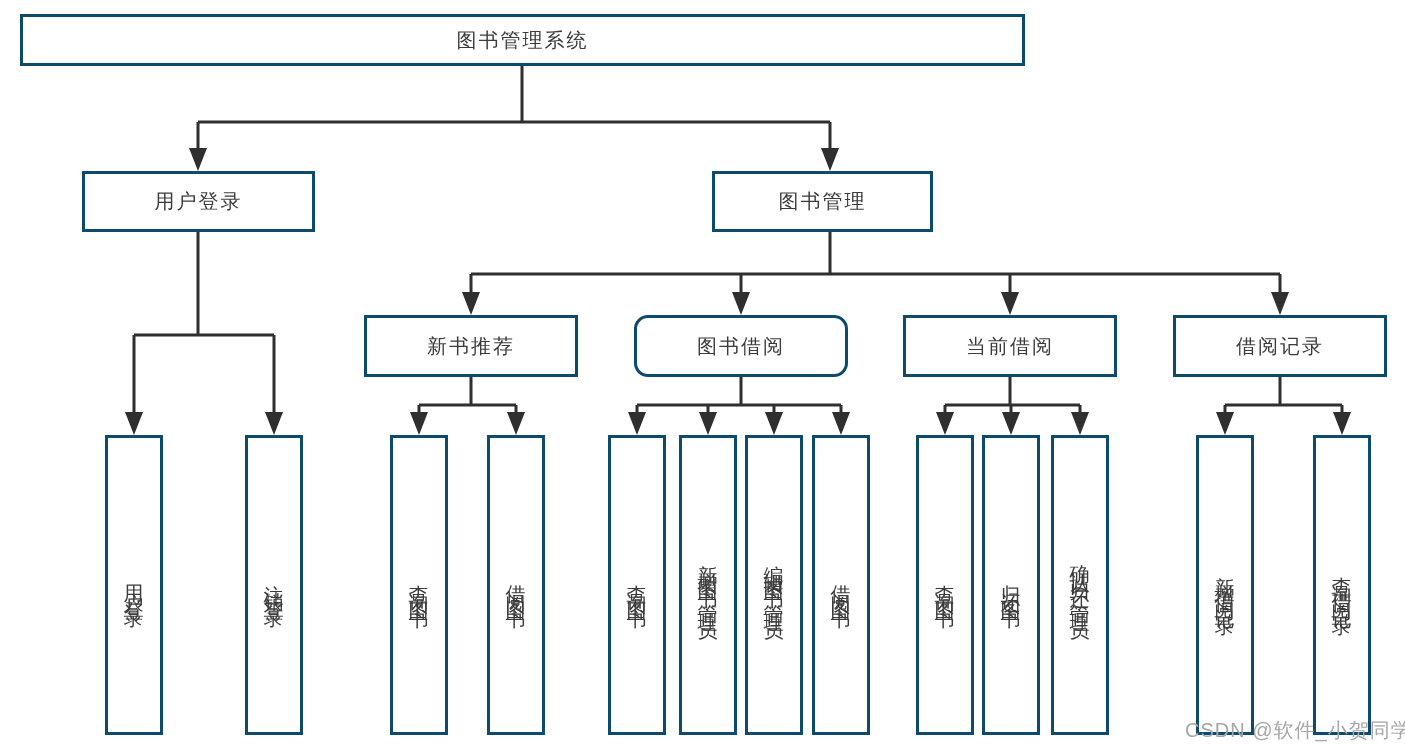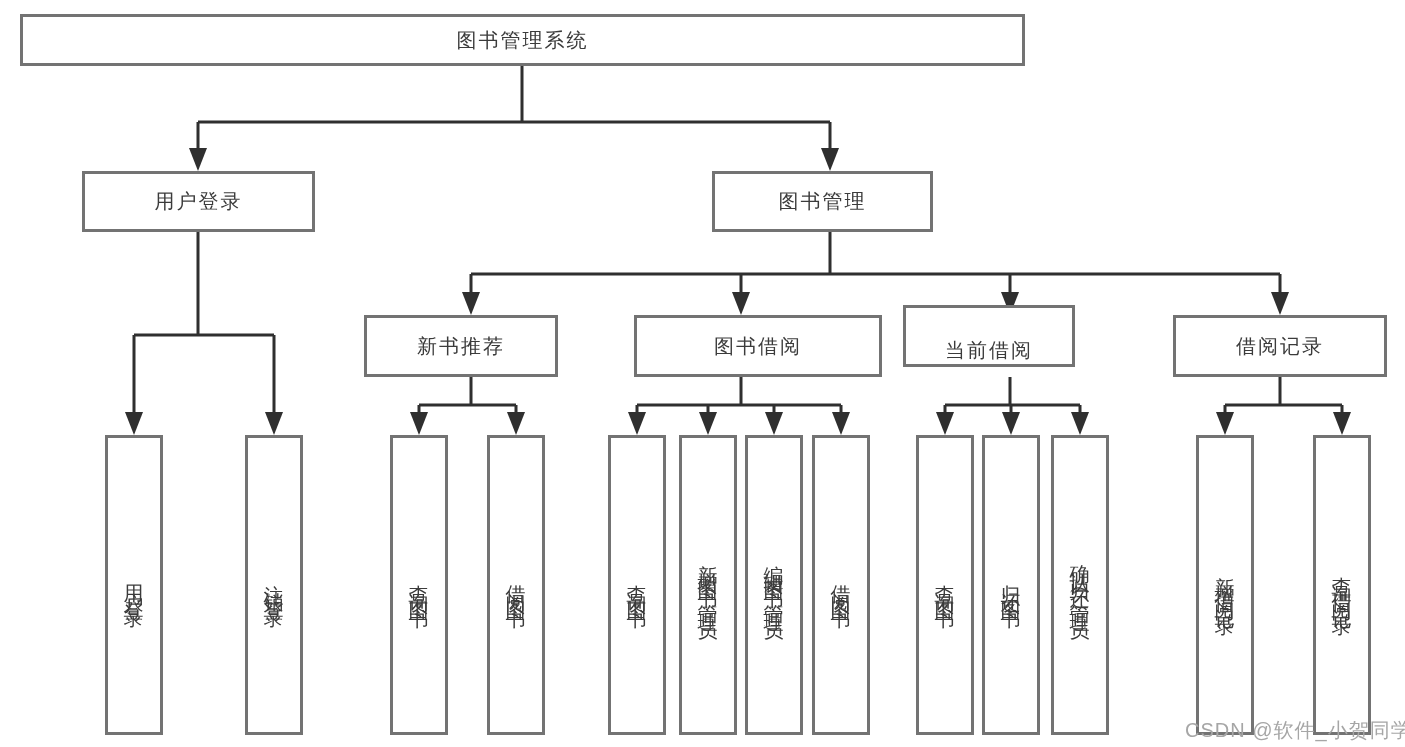--- a/index.html
+++ b/index.html
@@ -7,44 +7,44 @@
     position:relative;
     width:1405px;height:747px;
     background:#ffffff;
     font-family:"Liberation Sans","DejaVu Sans",sans-serif;
     overflow:hidden;
   }
   .connectors{position:absolute;left:0;top:0;width:1405px;height:747px;}
   .box{
     position:absolute;
     box-sizing:border-box;
-    border:3px solid #737373;
+    border:3px solid #0c4a6e;
     background:#ffffff;
     color:#3b3b3b;
     display:flex;align-items:center;justify-content:center;
     font-size:20px;
     letter-spacing:2px;
     z-index:2;
   }
   .box.leaf span{
     writing-mode:vertical-rl;
     text-orientation:mixed;
     letter-spacing:8px;
     line-height:1;
     white-space:nowrap;
   }
   
   #n-root {left:20px;  top:14px;  width:1005px; height:52px;}
   
   #n-l2a  {left:82px;  top:171px; width:233px;  height:61px;}
   #n-l2b  {left:712px; top:171px; width:221px;  height:61px;}
   
-  #n-l3a  {left:364px; top:315px; width:194px;  height:62px;}
-  #n-l3b  {left:634px; top:315px; width:248px;  height:62px;}
-  #n-l3c  {left:903px; top:305px; width:172px;  height:62px;align-items:flex-end;}
+  #n-l3a  {left:364px; top:315px; width:214px;  height:62px;}
+  #n-l3b  {left:634px; top:315px; width:214px;  height:62px;border-radius:14px;}
+  #n-l3c  {left:903px; top:315px; width:214px;  height:62px;}
   #n-l3d  {left:1173px;top:315px; width:214px;  height:62px;}
   
   .leaf{top:435px;width:58px;height:300px;}
   #n-f01{left:105px;} #n-f02{left:245px;}
   #n-f03{left:390px;} #n-f04{left:487px;}
   #n-f05{left:608px;} #n-f06{left:679px;} #n-f07{left:745px;} #n-f08{left:812px;}
   #n-f09{left:916px;} #n-f10{left:982px;} #n-f11{left:1051px;}
   #n-f12{left:1196px;} #n-f13{left:1313px;}
   .watermark{
     position:absolute;

